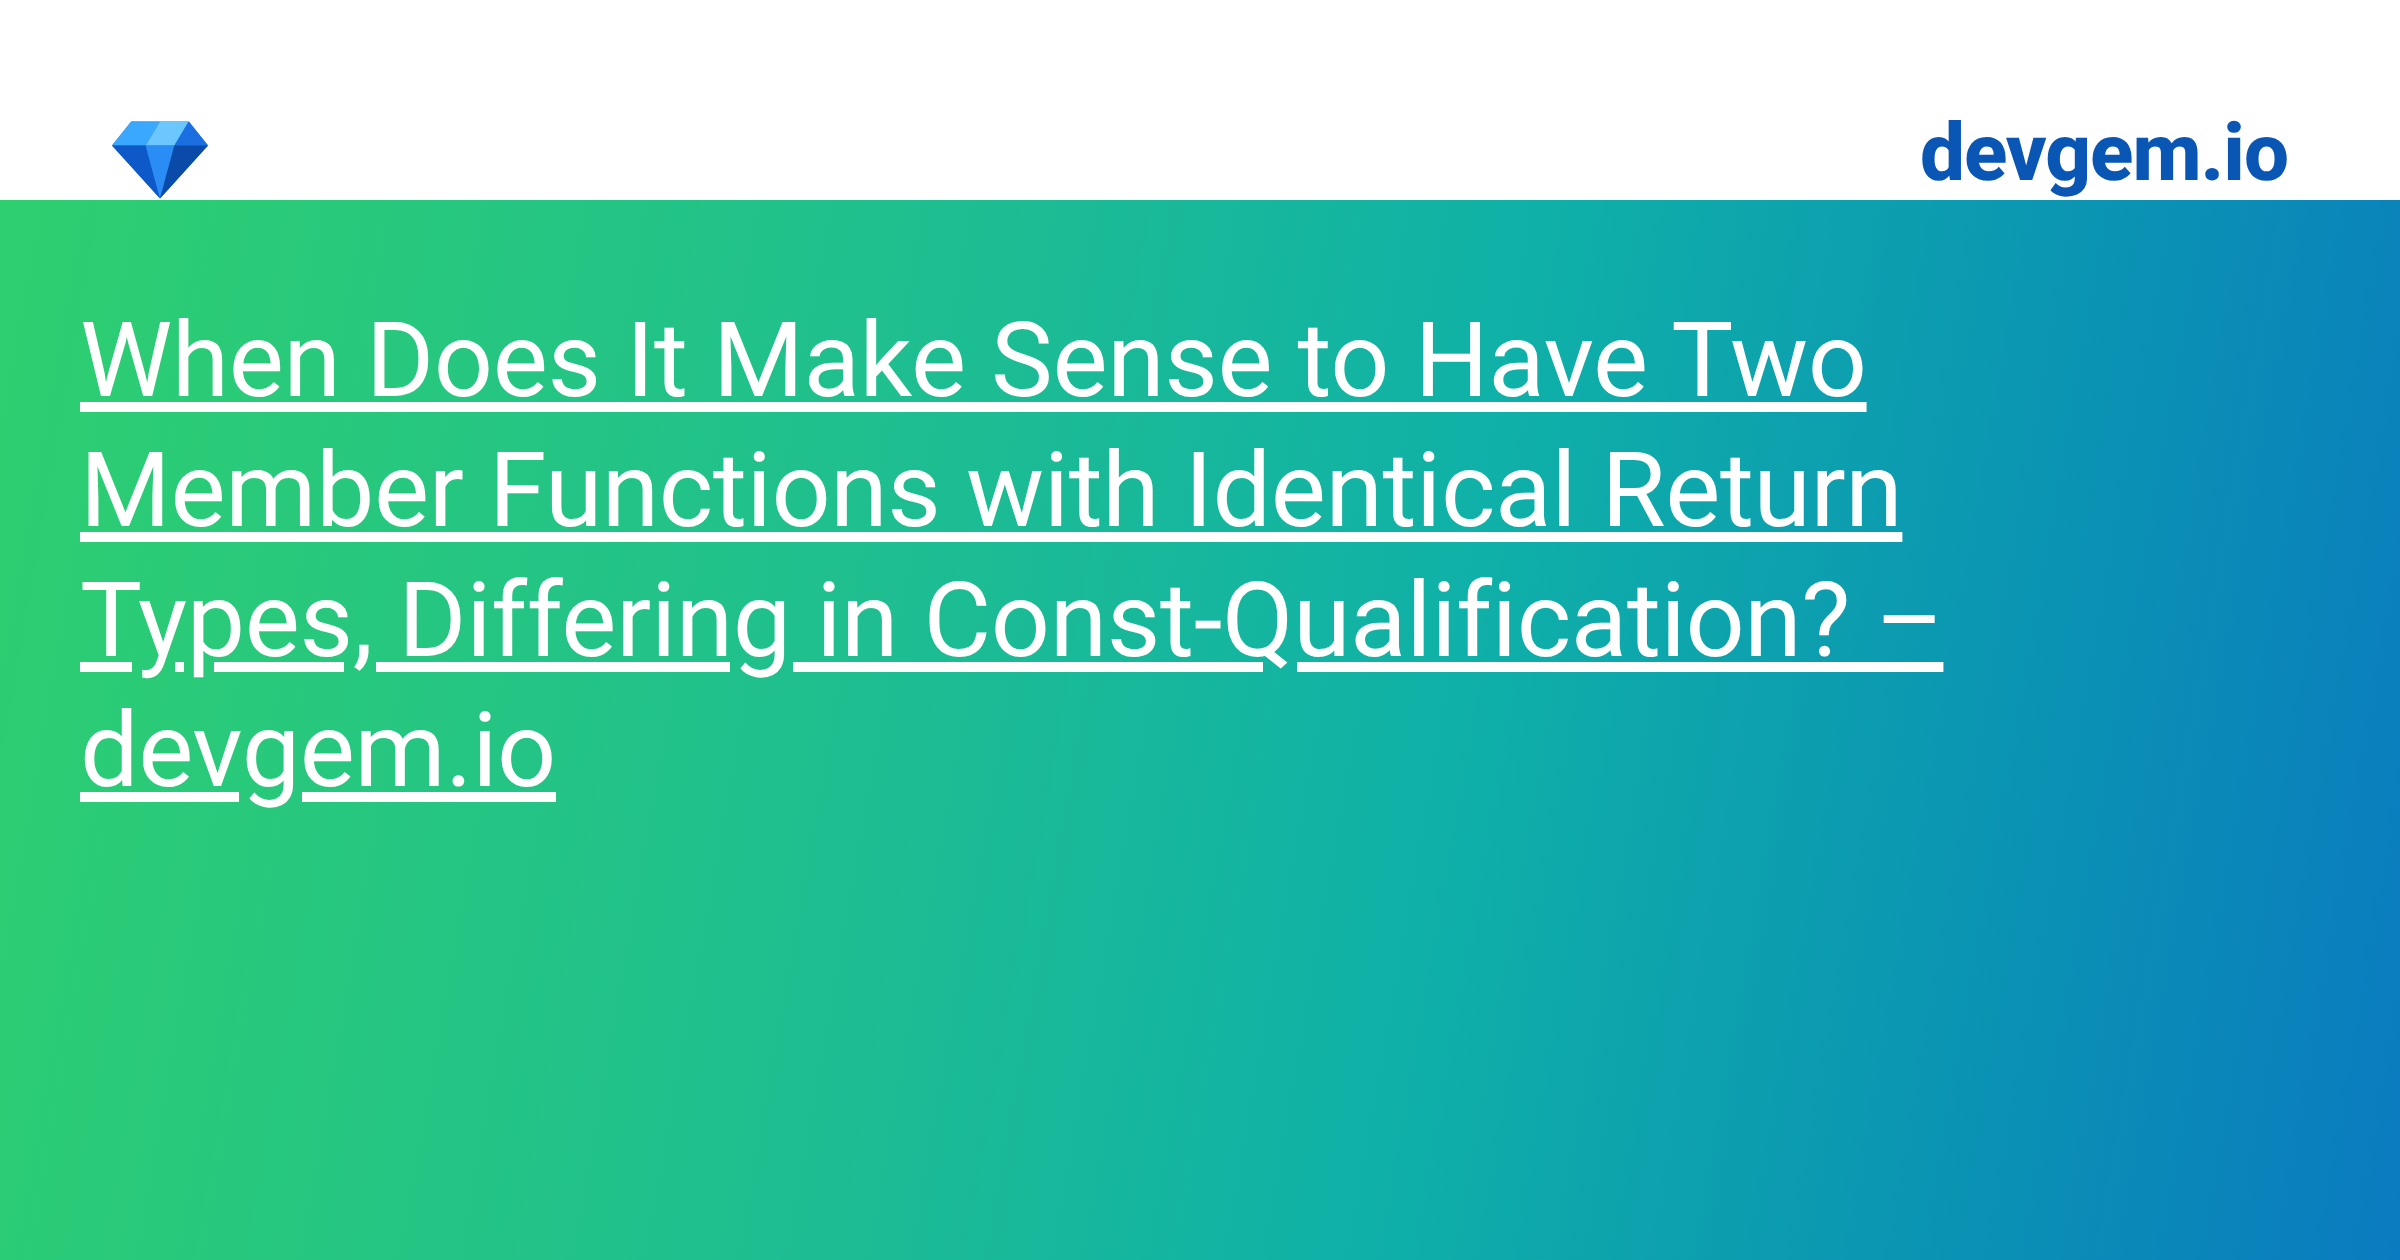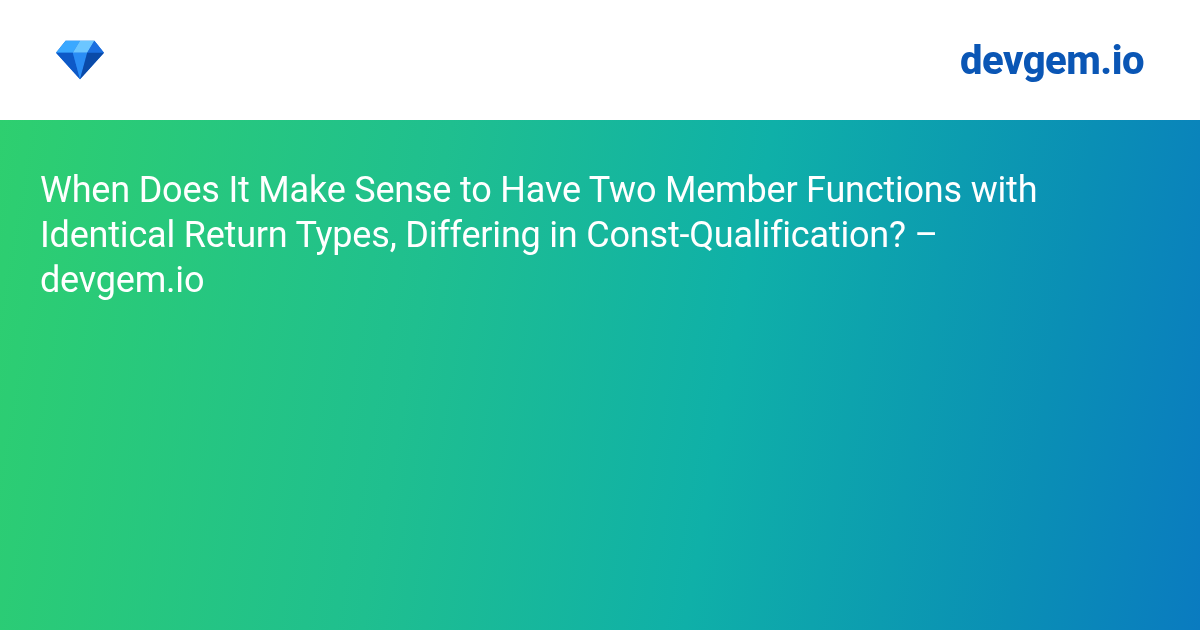--- a/index.html
+++ b/index.html
@@ -1,22 +1,22 @@
 <!DOCTYPE html>
 <html><head>
 <meta charset="utf-8">
 <style>
   * { margin: 0; padding: 0; box-sizing: border-box; }
   html, body { width: 1200px; height: 630px; overflow: hidden; font-family: -apple-system, BlinkMacSystemFont, "Segoe UI", Roboto, "Helvetica Neue", Arial, sans-serif; }
   .card { width: 1200px; height: 630px; display: flex; flex-direction: column; background: #fff; }
-  .header { height: 120px; display: flex; align-items: center; justify-content: space-between; padding: 0 56px; background: #ffffff; }
+  .header { height: 100px; display: flex; align-items: flex-end; justify-content: space-between; padding: 0 56px; background: #ffffff; }
   .logo-gem { width: 48px; height: 40px; }
   .brand { font-size: 40px; font-weight: 800; color: #0a56b5; letter-spacing: -0.5px; }
   .hero { flex: 1; background: linear-gradient(100deg, #2ecf6f 0%, #1fbf8f 35%, #0fb0a8 60%, #0a8fb5 85%, #0a7bc0 100%); padding: 48px 40px 40px 40px; display: flex; align-items: flex-start; }
-  .title { color: #ffffff; font-size: 36px; line-height: 1.25; font-weight: 400; max-width: 1000px; letter-spacing: -0.2px; }
+  .title { color: #ffffff; font-size: 52px; line-height: 1.25; font-weight: 400; max-width: 1000px; letter-spacing: -0.2px; text-decoration: underline; }
 </style>
 </head>
 <body>
 
 <div class="card">
   <div class="header">
     <span class="logo-gem">
       <svg viewBox="0 0 100 80" width="48" height="40">
         <polygon points="20,0 80,0 100,25 50,80 0,25" fill="#1b6fe0"></polygon>
         <polygon points="20,0 50,0 35,25 0,25" fill="#3aa8ff"></polygon>

